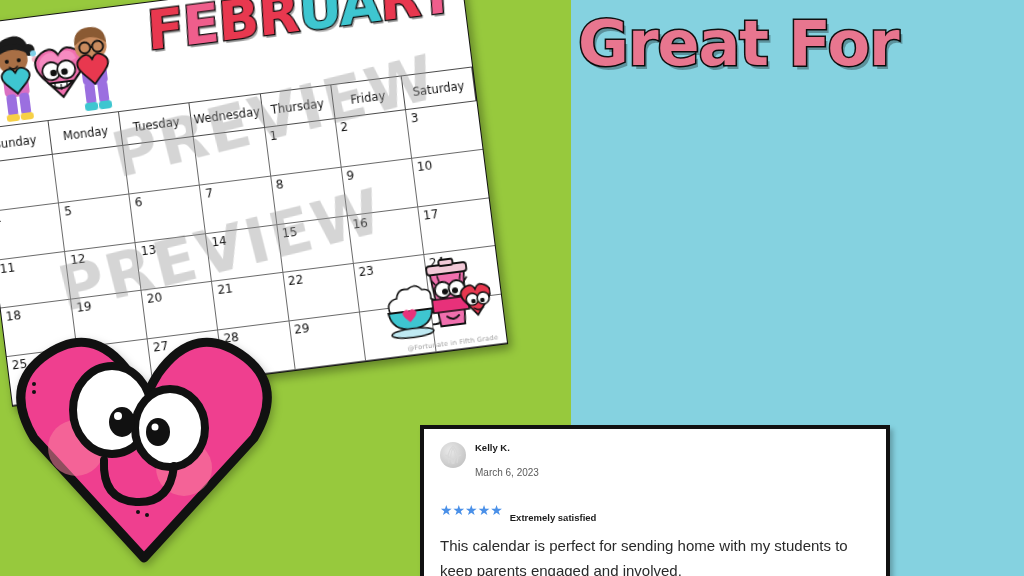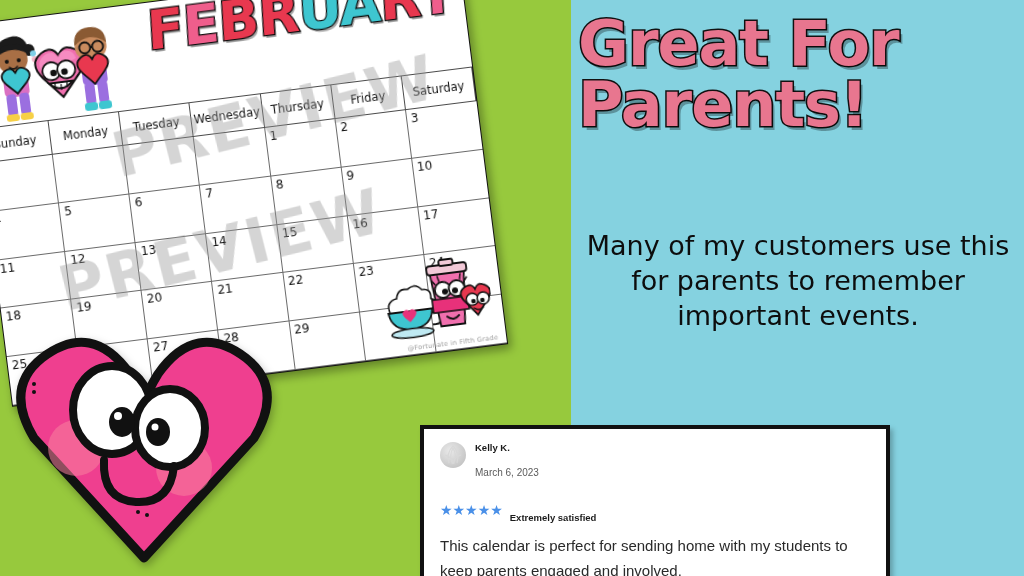--- a/index.html
+++ b/index.html
@@ -398,24 +398,22 @@
     <circle cx="147" cy="127" r="3.5" fill="#fff"></circle>
     <path d="M96 160 q-2 40 32 42 q34 2 38 -36" fill="none" stroke="#111" stroke-width="8" stroke-linecap="round"></path>
     <circle cx="26" cy="84" r="2" fill="#111"></circle>
     <circle cx="26" cy="92" r="2" fill="#111"></circle>
     <circle cx="130" cy="212" r="2" fill="#111"></circle>
     <circle cx="139" cy="215" r="2" fill="#111"></circle>
   </svg>
 
   <div class="headline">
     <span class="line">Great For</span>
-    <span class="line">Parents!</span>
   </div>
 
-  <div class="subtext">Many of my customers use this for parents to remember important events.</div>
 
   <div class="review-card">
     <div class="rv-head">
       <div class="rv-avatar">
         <svg viewBox="0 0 26 26" width="26" height="26">
           <g fill="none" stroke="#d8d8d8" stroke-width="1.1">
             <path d="M13 4 q-7 7 -4 17"></path>
             <path d="M13 4 q7 7 4 17"></path>
             <path d="M13 6 q-4 7 -1 15"></path>
             <path d="M13 6 q4 7 1 15"></path>

